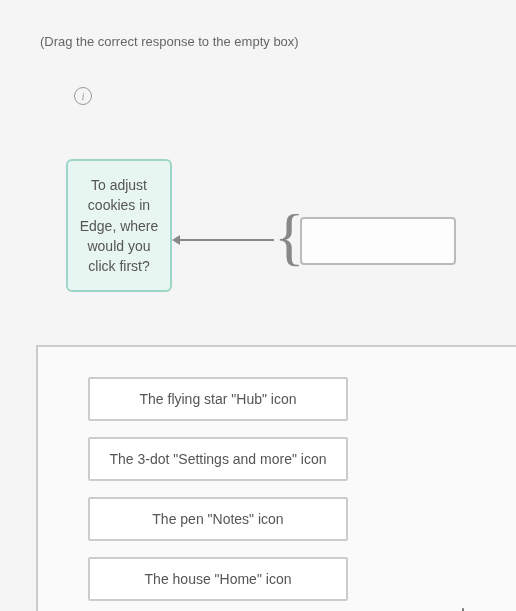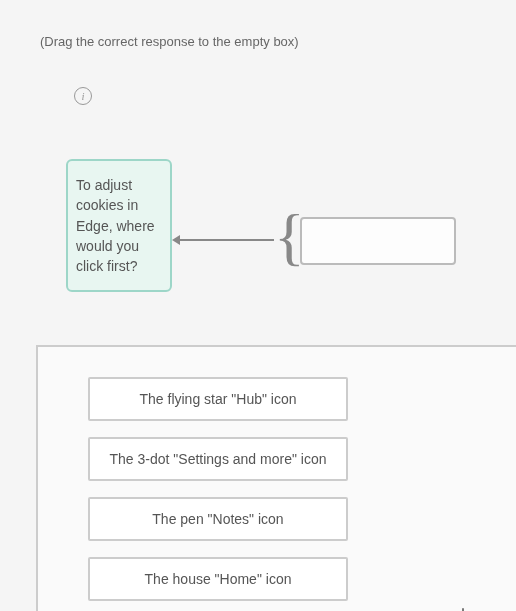--- a/index.html
+++ b/index.html
@@ -39,20 +39,21 @@
   }
   .question-box {
     position: absolute;
     left: 26px;
     top: 14px;
     width: 106px;
     border: 2px solid #9dd6c8;
     background: #e8f6f1;
     border-radius: 6px;
     padding: 14px 8px;
+    text-align: center;
     font-size: 14px;
     color: #555;
     line-height: 1.45;
   }
   .connector {
     position: absolute;
     left: 134px;
     top: 94px;
     width: 100px;
     height: 2px;

